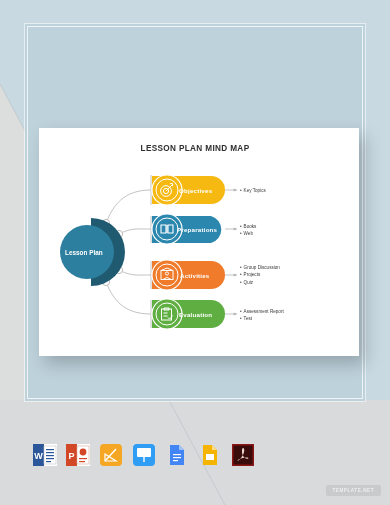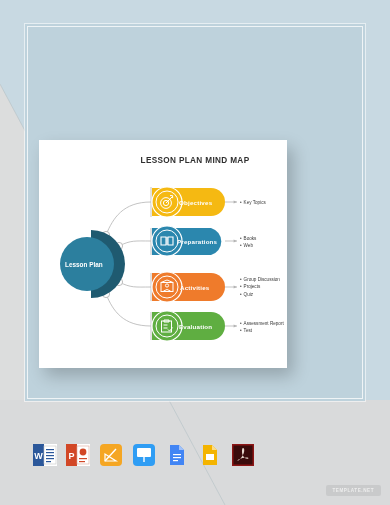--- a/index.html
+++ b/index.html
@@ -18,21 +18,21 @@
     position:absolute;left:25px;top:24px;width:340px;height:377px;
     background:#bed2dc;
     box-shadow:0 0 0 1px rgba(255,255,255,.55);
   }
   #bluepanel:after{
     content:"";position:absolute;left:2px;top:2px;right:2px;bottom:2px;
     border:1px solid rgba(255,255,255,.75);
   }
   
   #sheet{
-    position:absolute;left:39px;top:140px;width:248px;height:228px;
+    position:absolute;left:39px;top:128px;width:320px;height:228px;
     background:#ffffff;
     box-shadow:6px 8px 16px rgba(0,0,0,.22);
     overflow:hidden;
   }
   #title{
     position:absolute;left:0;top:16px;width:312px;text-align:center;
     font-size:8.2px;font-weight:bold;letter-spacing:.35px;color:#2f2f2f;
   }
   
   #diagram{position:absolute;left:0;top:0;width:312px;height:228px;}

